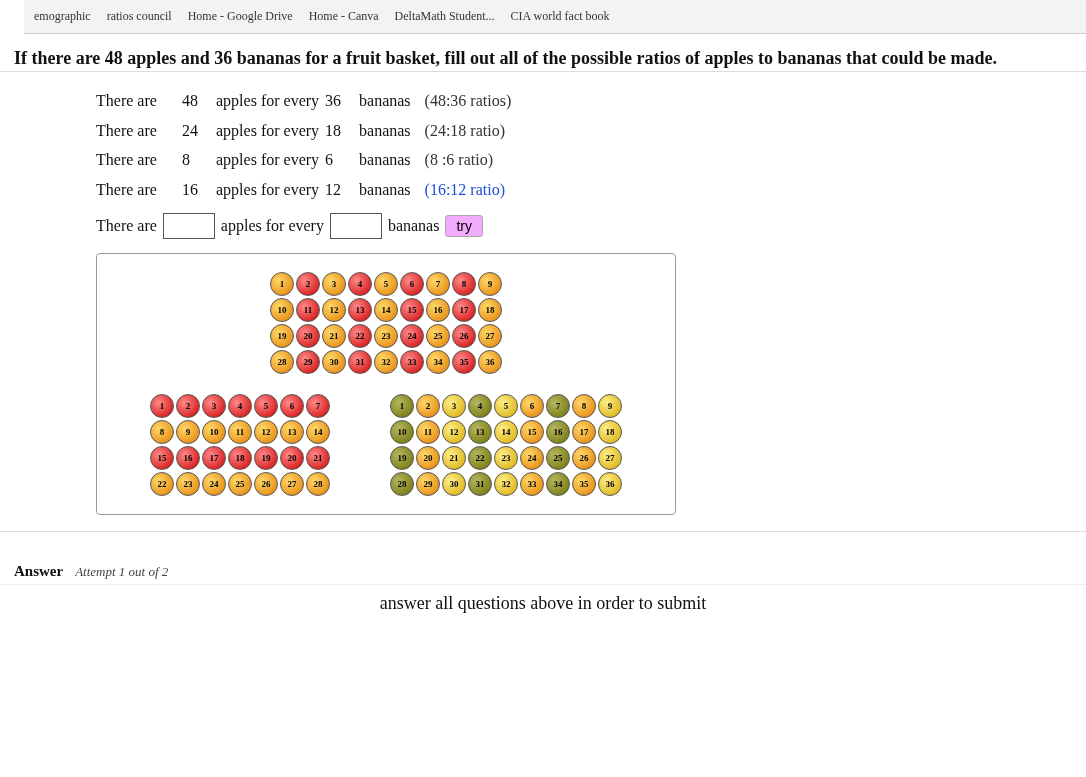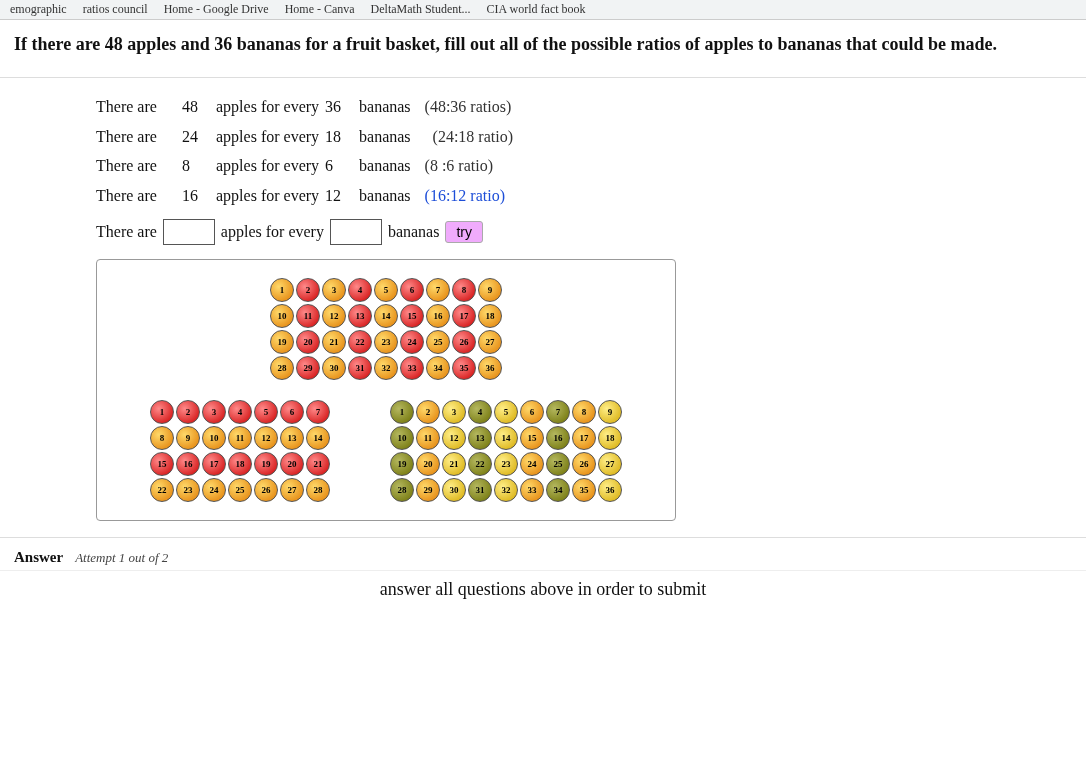--- a/index.html
+++ b/index.html
@@ -14,26 +14,27 @@
 
     .top-nav {
       display: flex;
       align-items: center;
       gap: 16px;
       padding: 2px 10px;
       background: #f1f3f4;
       border-bottom: 1px solid #ccc;
       font-size: 12px;
       color: #333;
-      height: 20px;
+      height: 34px;
+      margin-left: 24px;
     }
     .top-nav span { cursor: pointer; white-space: nowrap; }
 
     .problem-statement {
-      padding: 12px 14px 20px 14px;
+      padding: 12px 14px 0 14px;
       font-size: 18px;
       font-weight: bold;
       line-height: 1.4;
       border-bottom: 1px solid #ddd;
     }
 
     .main-content {
       padding: 16px 40px 16px 96px;
     }
 
@@ -141,21 +142,21 @@
       background: radial-gradient(circle at 35% 35%, #ff8a8a, #cc0000);
     }
     .circle-yellow {
       background: radial-gradient(circle at 35% 35%, #ffee88, #d4a800);
     }
     .circle-olive {
       background: radial-gradient(circle at 35% 35%, #b5b860, #6b6e00);
     }
 
     .answer-section {
-      padding: 10px 14px 4px 14px;
+      padding: 30px 14px 4px 14px;
       border-top: 1px solid #ddd;
     }
     .answer-label {
       font-size: 15px;
       font-weight: bold;
     }
     .attempt-text {
       font-size: 13px;
       color: #444;
       font-style: italic;
@@ -195,21 +196,21 @@
       <span class="ratio-number">36</span>
       <span class="ratio-label">bananas</span>
       <span style="margin-left:8px;color:#333">(48:36 ratios)</span>
     </div>
       <div class="ratio-row">
       <span style="min-width:80px">There are</span>
       <span class="ratio-number">24</span>
       <span class="ratio-label">apples for every</span>
       <span class="ratio-number">18</span>
       <span class="ratio-label">bananas</span>
-      <span style="margin-left:16px;color:#333">(24:18 ratio)</span>
+      <span style="margin-left:8px;color:#333">(24:18 ratio)</span>
     </div>
       <div class="ratio-row">
       <span style="min-width:80px">There are</span>
       <span class="ratio-number">8</span>
       <span class="ratio-label">apples for every</span>
       <span class="ratio-number">6</span>
       <span class="ratio-label">bananas</span>
       <span style="margin-left:8px;color:#333">(8 :6 ratio)</span>
     </div>
       <div class="ratio-row">

